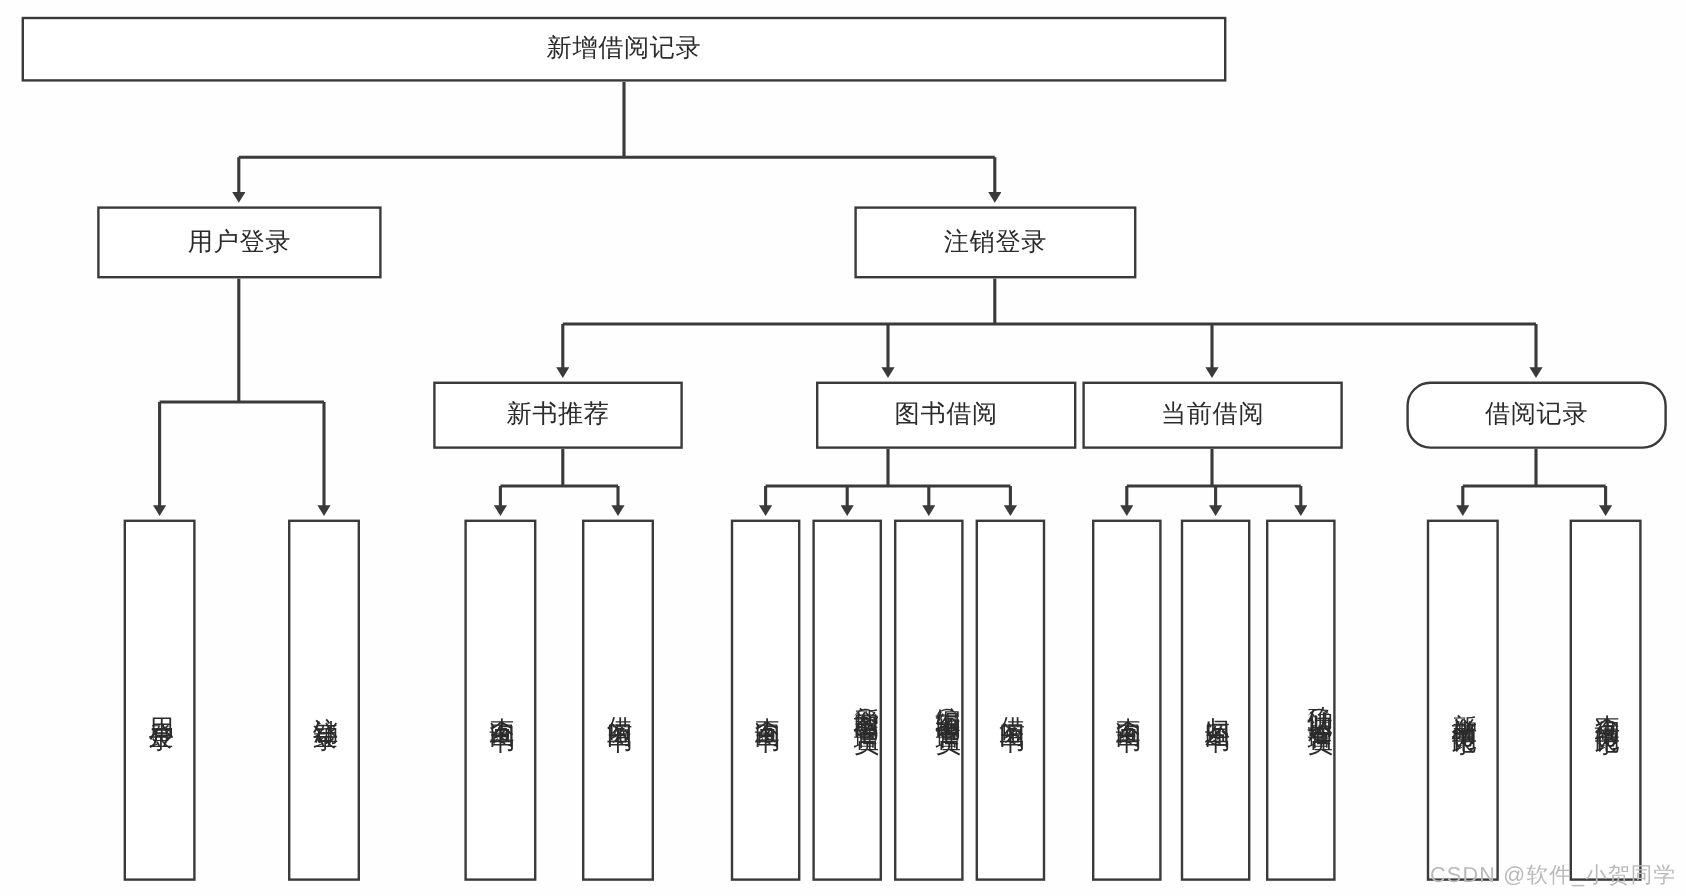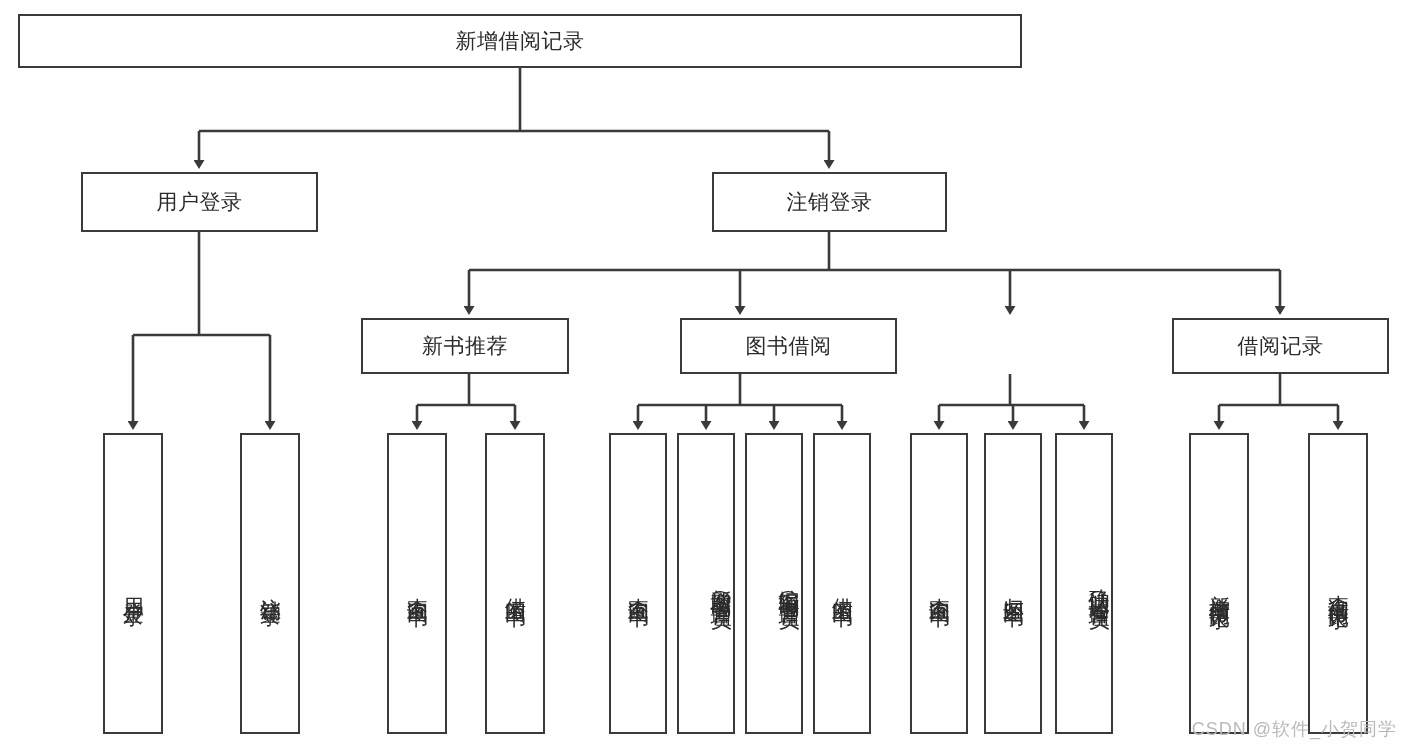--- a/index.html
+++ b/index.html
@@ -138,21 +138,24 @@
   <div class="node horiz" style="left:712px; top:172px; width:235px; height:60px;">
     <span>注销登录</span>
   </div>
 
   <div class="node horiz" style="left:361px; top:318px; width:208px; height:56px;">
     <span>新书推荐</span>
   </div>
   <div class="node horiz" style="left:632px; top:318px; width:217px; height:56px;margin-left:48px;">
     <span>图书借阅</span>
   </div>
-  <div class="node horiz" style="left:1172px; top:318px; width:217px; height:56px;">
+  <div class="node horiz" style="left:902px; top:318px; width:217px; height:56px;">
+    <span>当前借阅</span>
+  </div>
+  <div class="node horiz" style="left:1172px; top:318px; width:217px; height:56px;border-radius:20px;">
     <span>借阅记录</span>
   </div>
 
   <div class="node vert" style="left:103px; top:433px; width:60px; height:301px; align-items:center;">
     <span>用户登录</span>
   </div>
   <div class="node vert" style="left:240px; top:433px; width:60px; height:301px; align-items:center;">
     <span>注销登录</span>
   </div>
 

